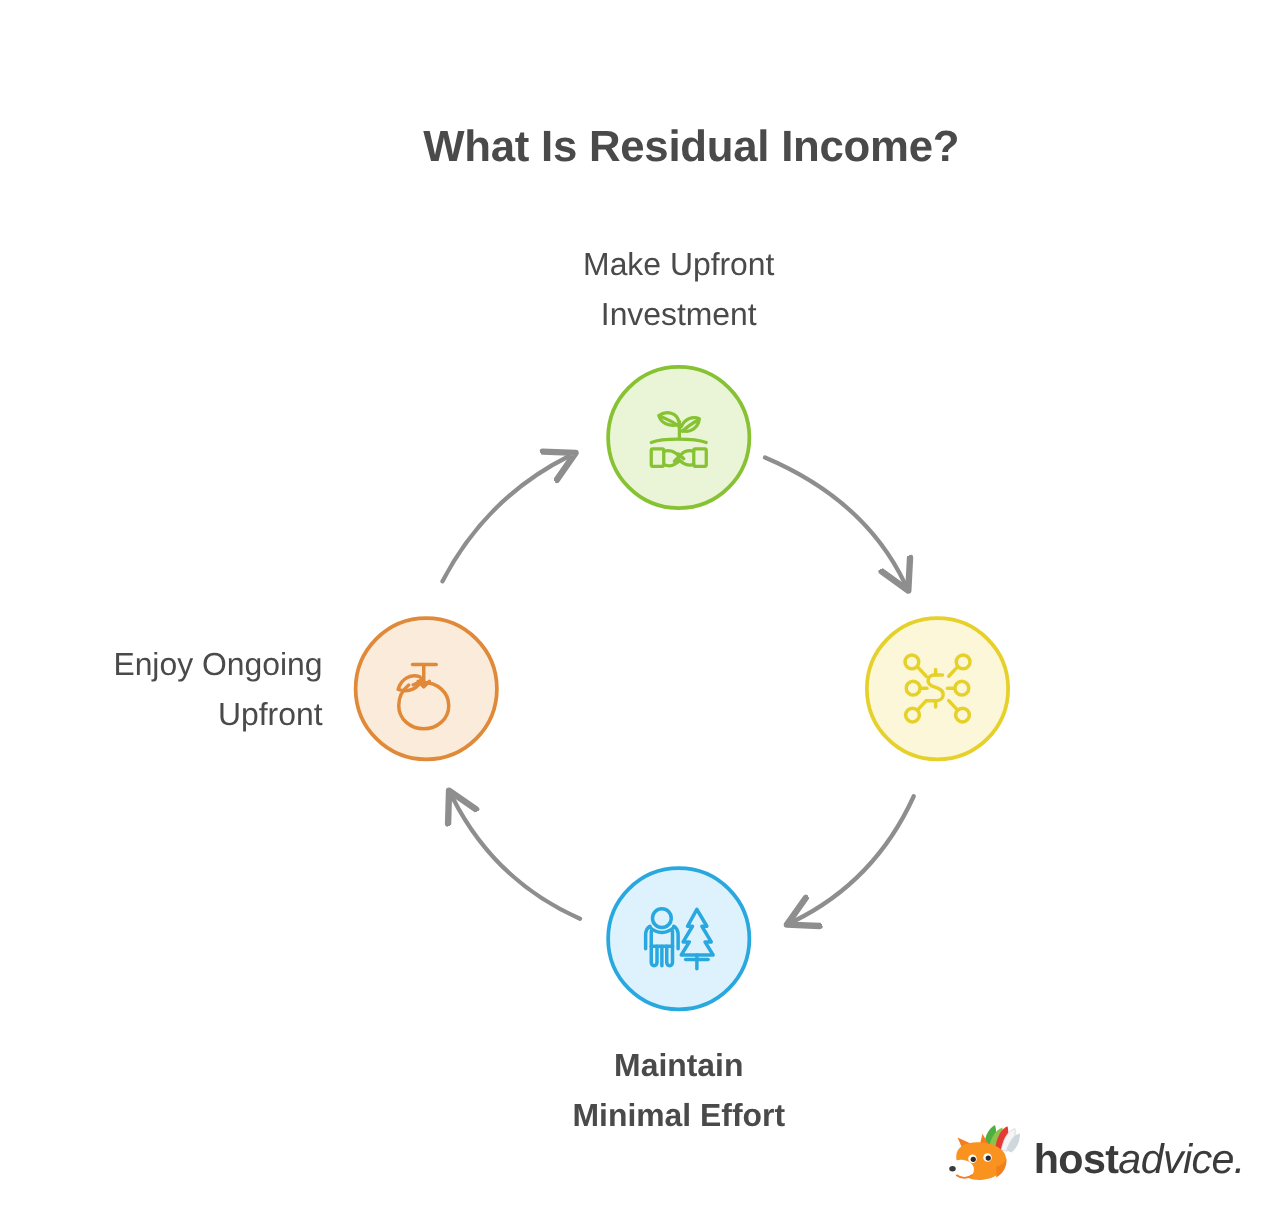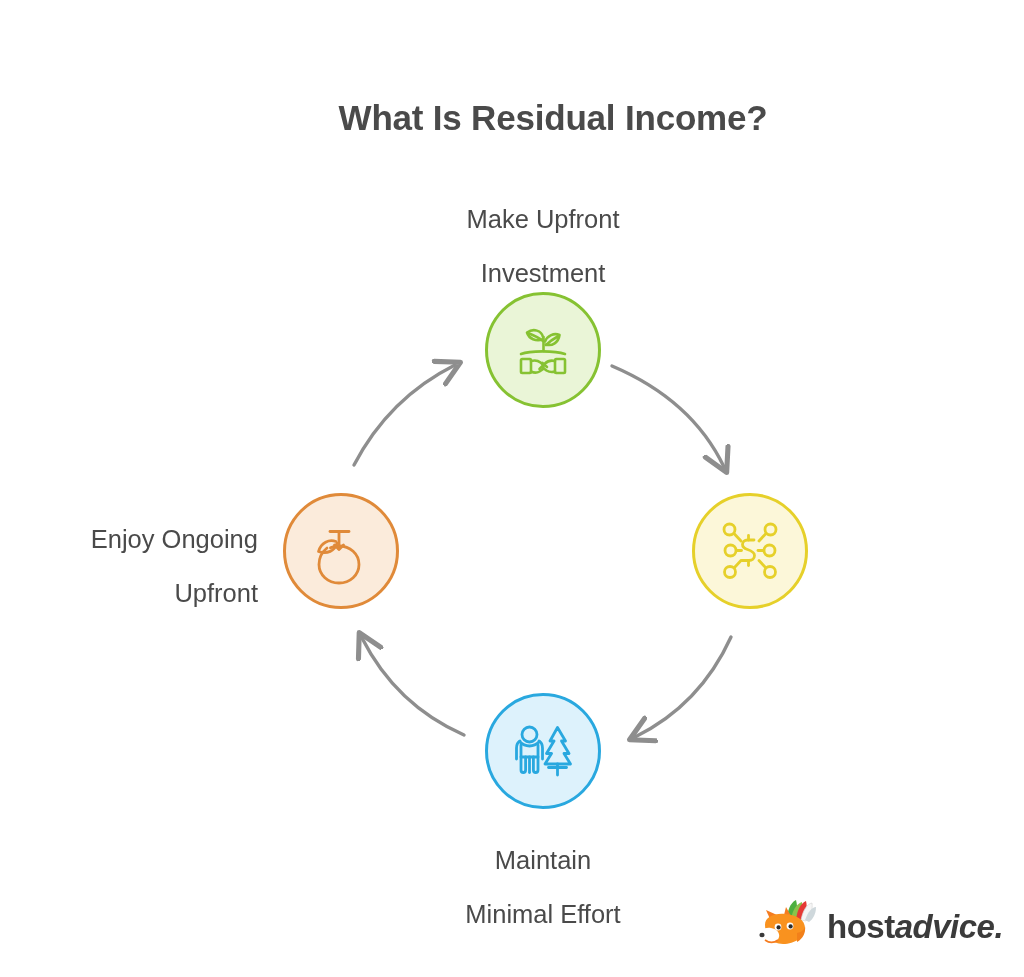--- a/index.html
+++ b/index.html
@@ -51,41 +51,42 @@
 
   .node-top    { left: 485px; top: 292px; }
   .node-right  { left: 692px; top: 493px; }
   .node-bottom { left: 485px; top: 693px; }
   .node-left   { left: 283px; top: 493px; }
 
   
   .label {
     position: absolute;
     font-size: 25.5px;
-    line-height: 54px;
+    line-height: 40px;
     color: #4a4a4a;
     white-space: pre-line;
   }
   .label-top {
     left: 337px;
     top: 192px;
     width: 412px;
     text-align: center;
   }
   .label-right {
     left: 824px;
     top: 492px;
     width: 200px;
     text-align: left;
   }
   .label-bottom {
     left: 337px;
     top: 833px;
     width: 412px;
     text-align: center;
+    font-weight: bold;
   }
   .label-left {
     left: 10px;
     top: 512px;
     width: 248px;
     text-align: right;
   }
 
   
   .arrows {
@@ -109,21 +110,21 @@
   }
   .logo-mark { flex: 0 0 auto; }
   .logo-text {
     margin-left: 8px;
     font-size: 33px;
     color: #3b3b3b;
     letter-spacing: -0.5px;
     white-space: nowrap;
   }
   .logo-text .lt-bold { font-weight: bold; }
-  .logo-text .lt-light { font-weight: bold; font-style: italic; }
+  .logo-text .lt-light { font-weight: normal; font-style: italic; }
 </style>
 </head>
 <body>
 
 <div id="infographic">
 
   <div class="title">What Is Residual Income?</div>
 
   <svg class="arrows" viewBox="0 0 1024 977" width="1024" height="977">
     <defs>

